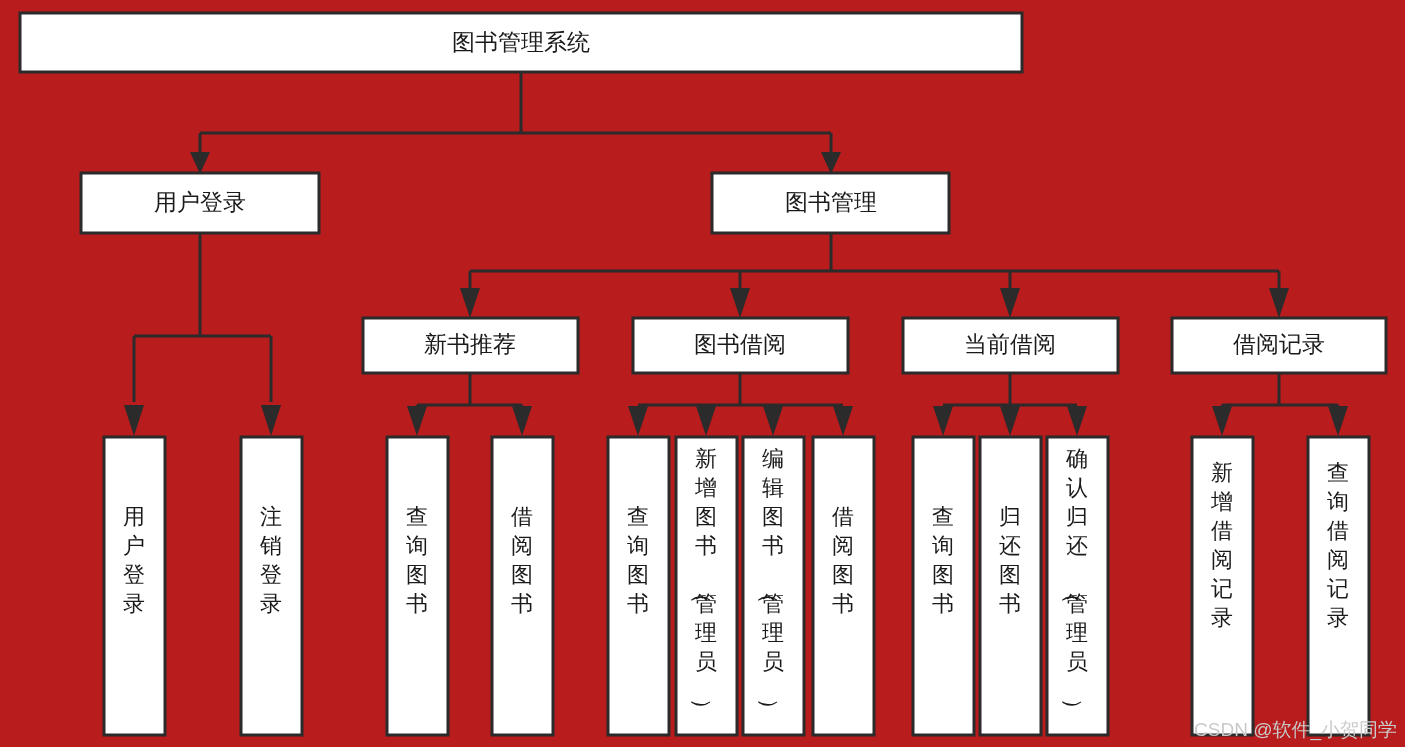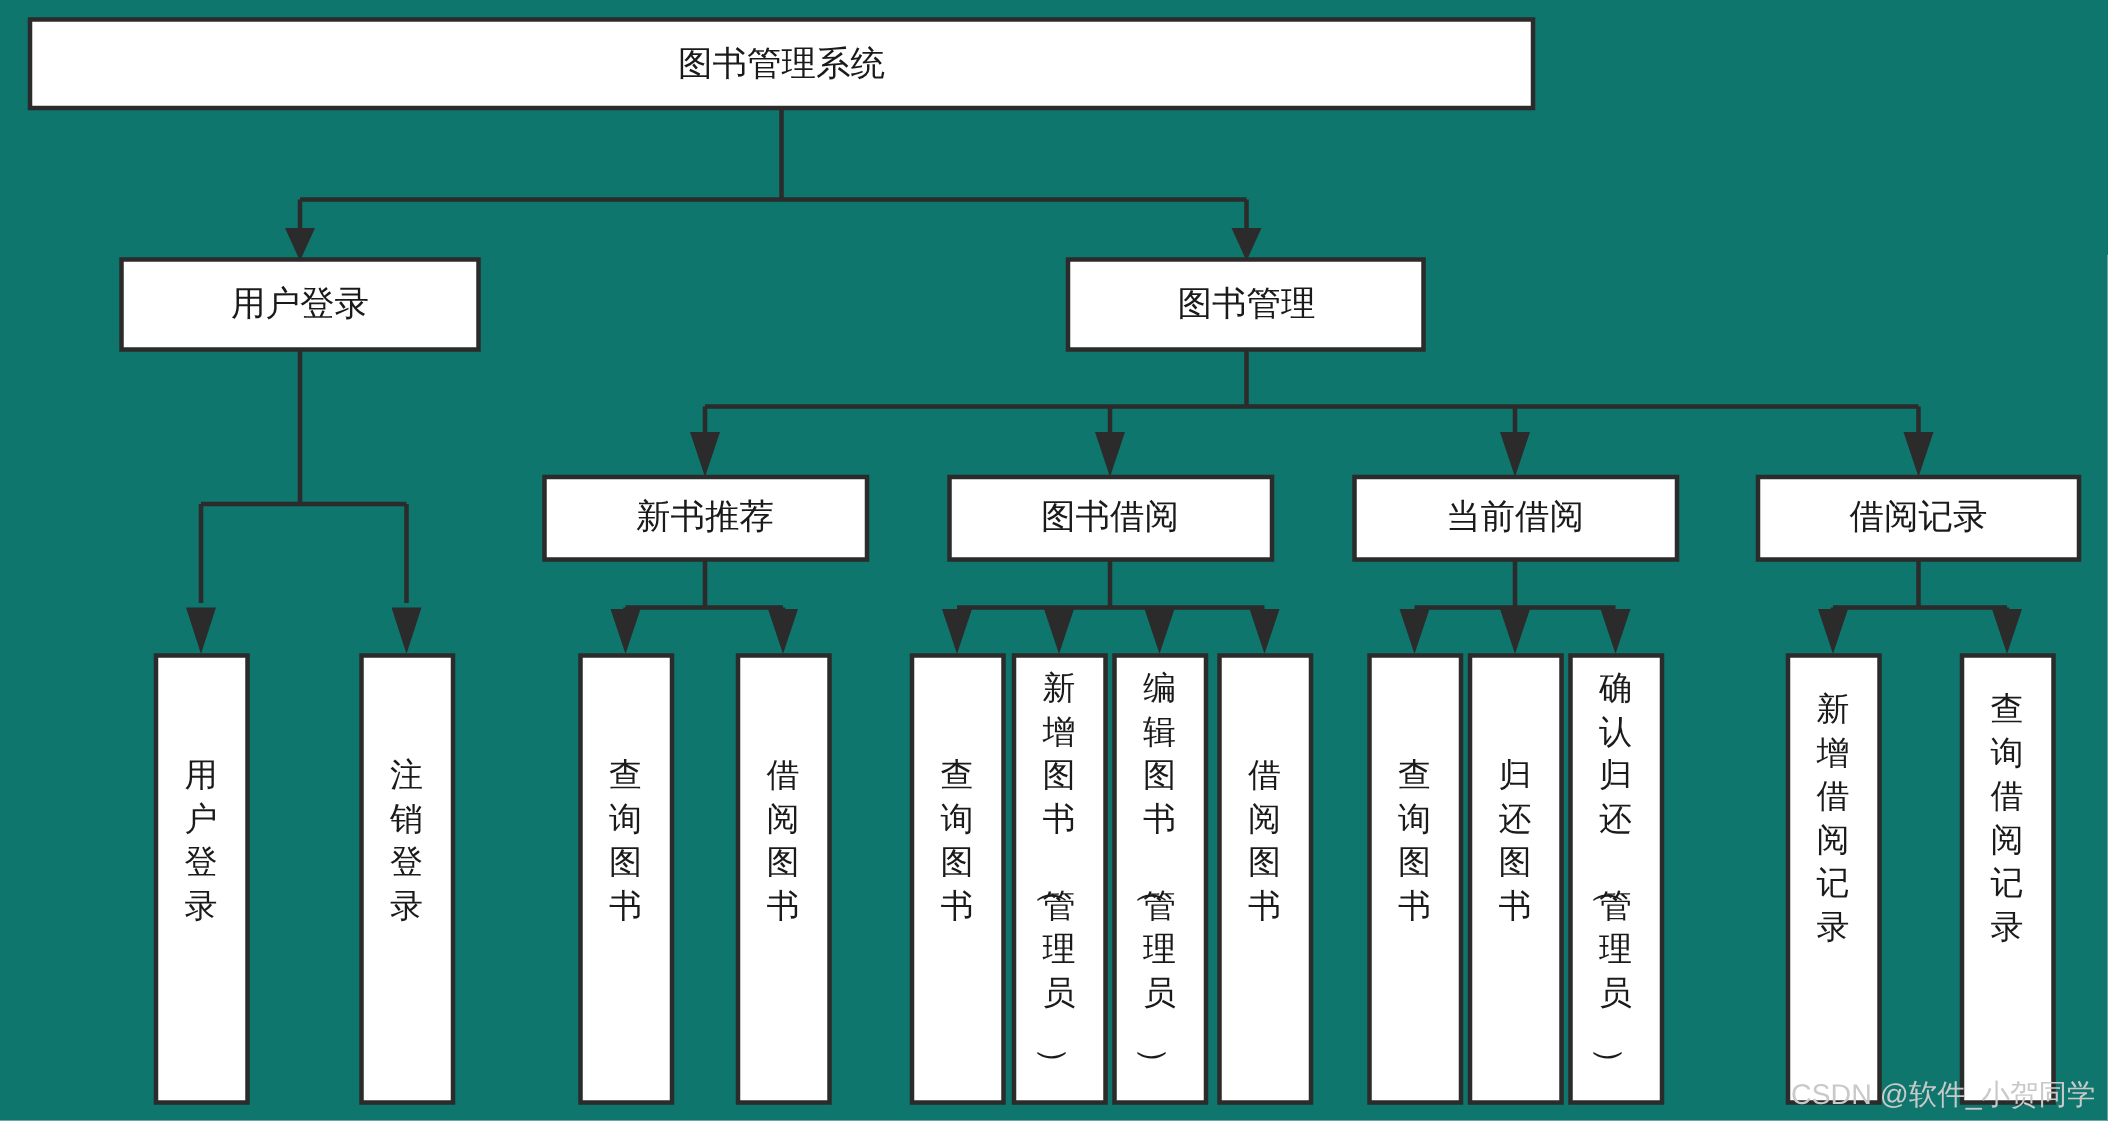--- a/index.html
+++ b/index.html
@@ -10,21 +10,21 @@
   body {
     width: 1405px;
     height: 747px;
     font-family: "Liberation Sans", "DejaVu Sans", sans-serif;
     overflow: hidden;
   }
   #diagram-root {
     position: relative;
     width: 1405px;
     height: 747px;
-    background: #0f766e;
+    background: #b91c1c;
   }
   svg.flow {
     position: absolute;
     left: 0;
     top: 0;
     width: 1405px;
     height: 747px;
     display: block;
   }
   .node-box {

